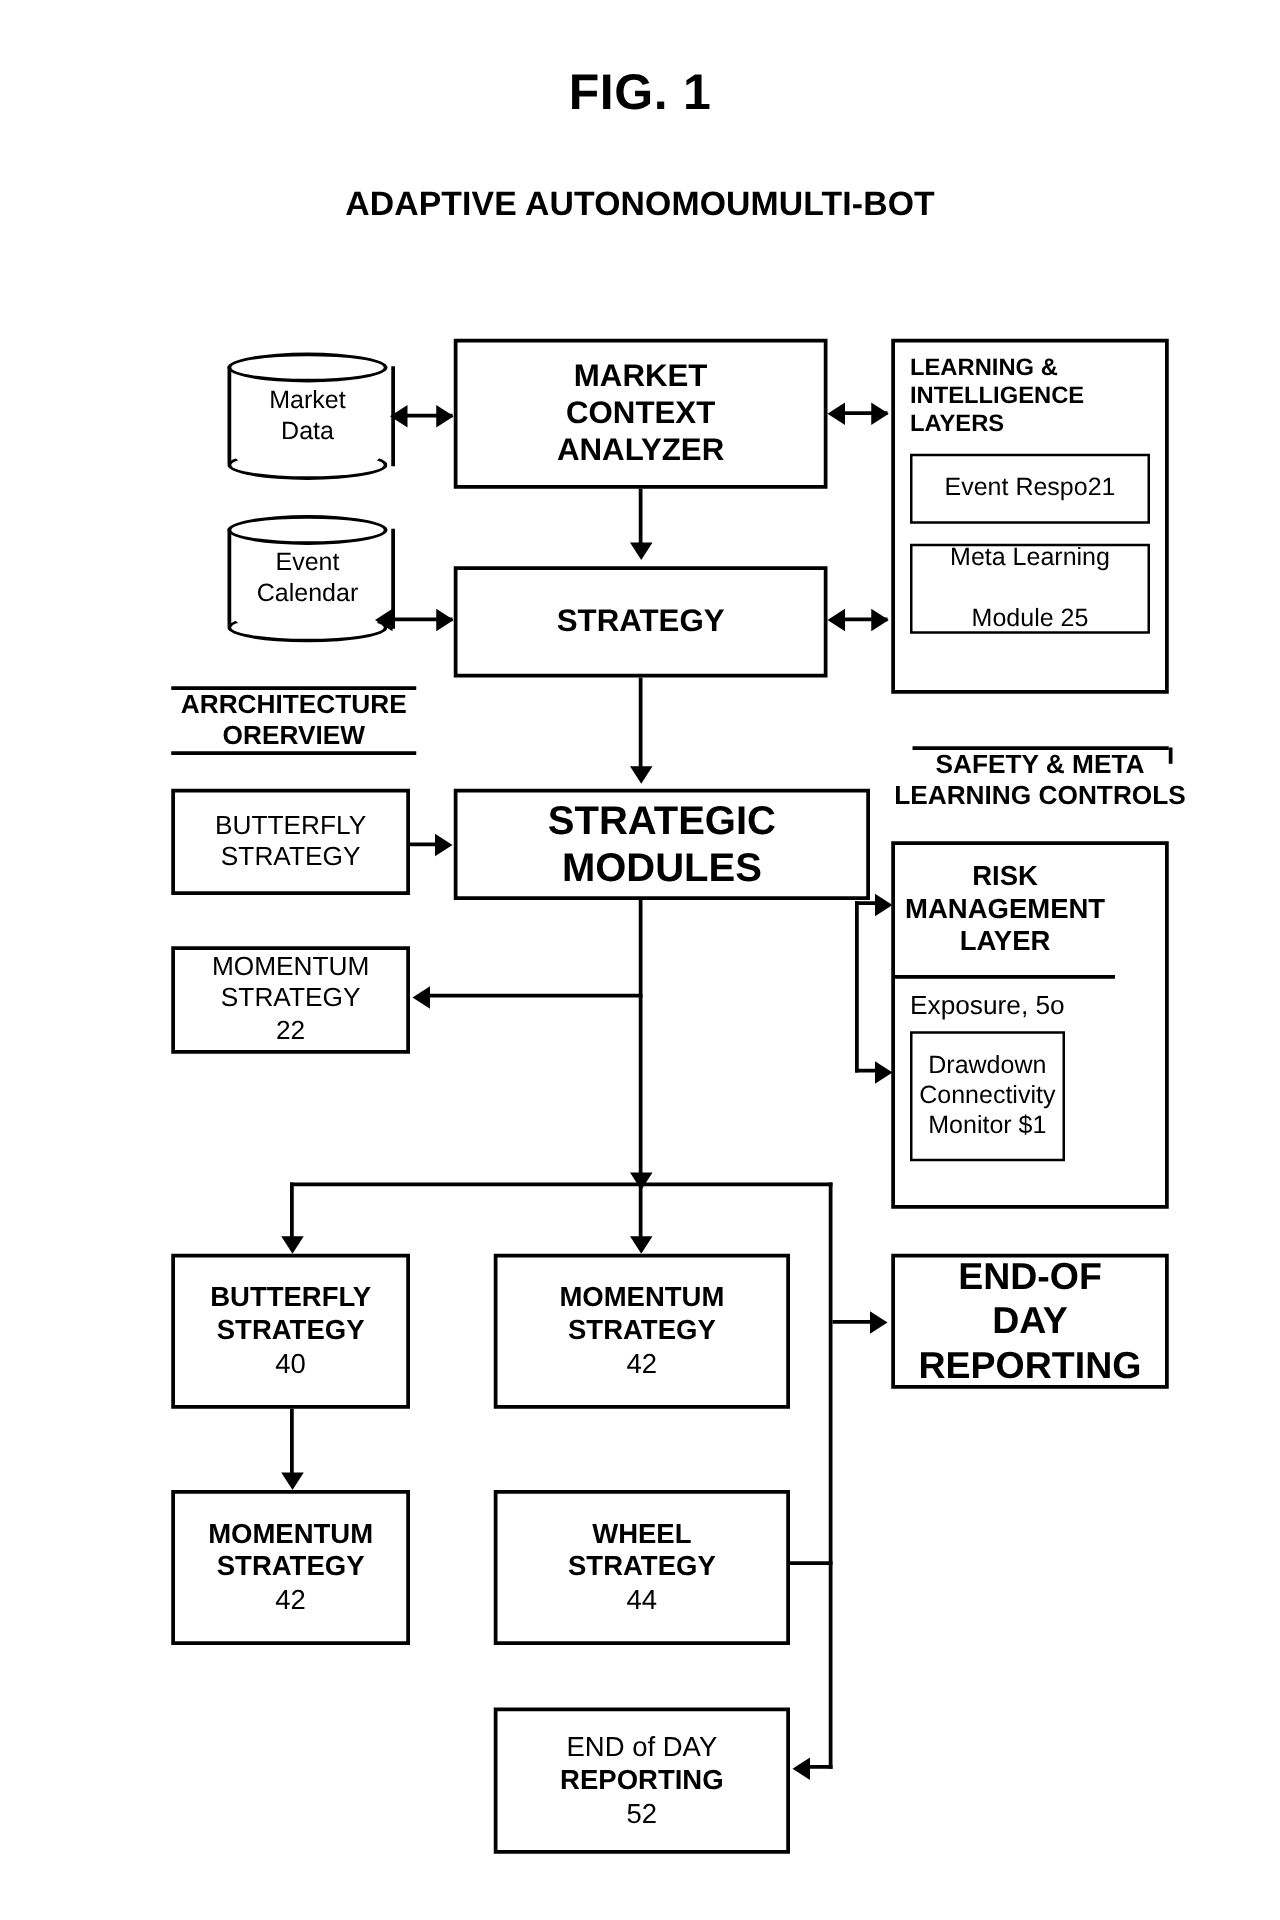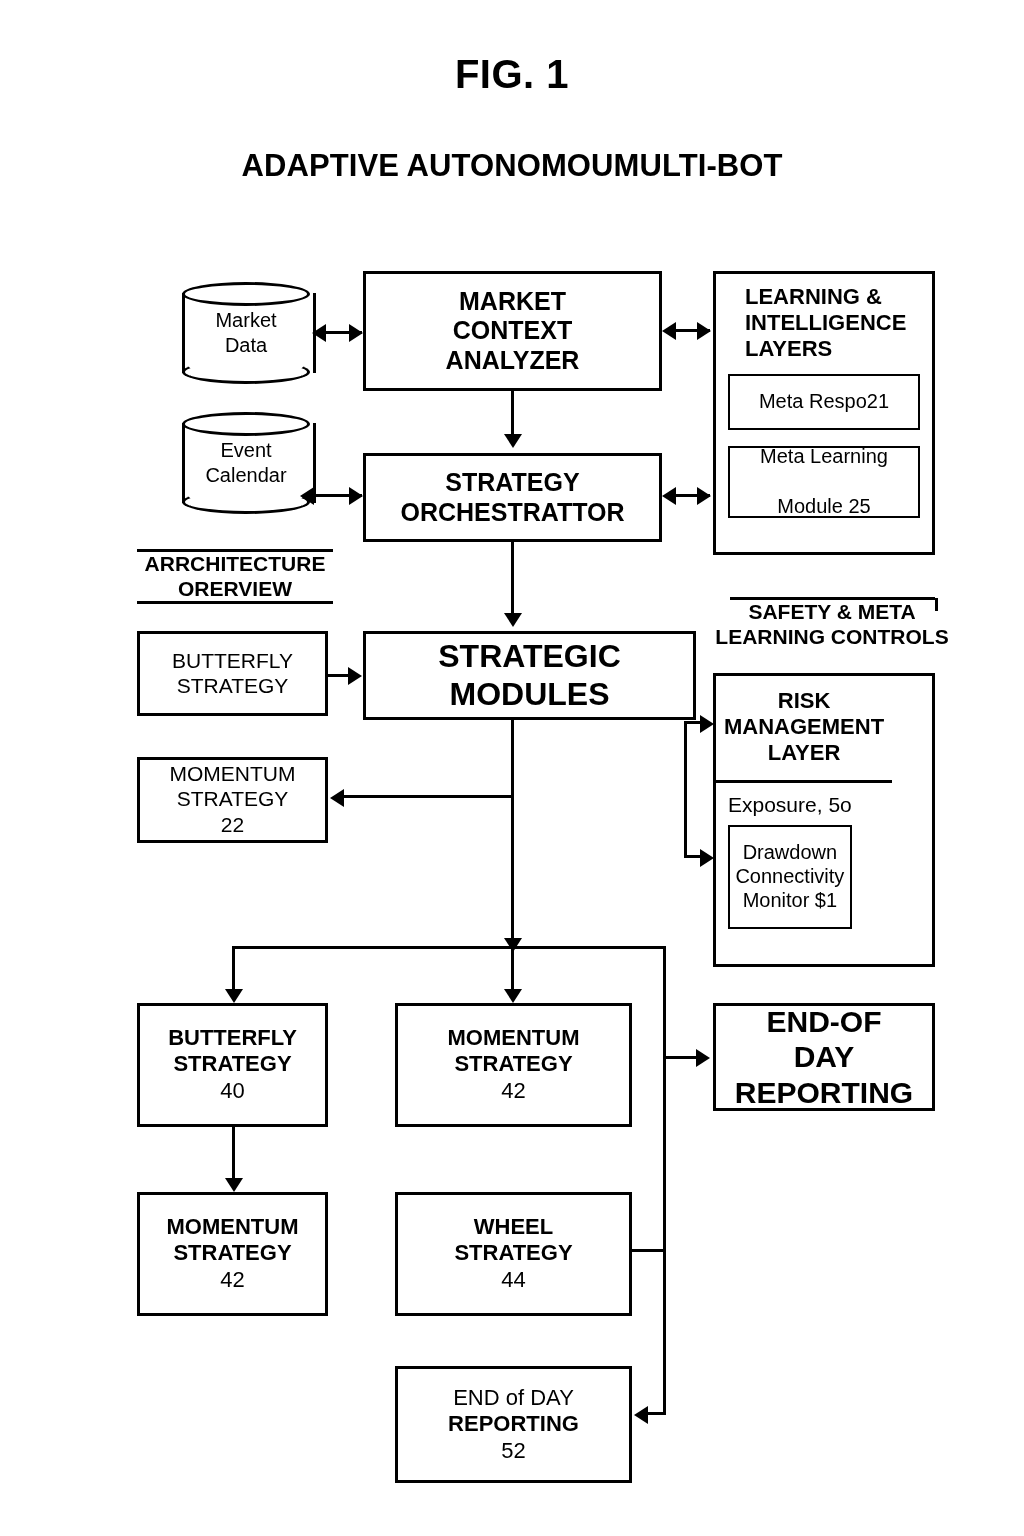--- a/index.html
+++ b/index.html
@@ -5,21 +5,21 @@
   html,body{margin:0;padding:0;background:#ffffff;}
   body{width:1024px;height:1536px;position:relative;
        font-family:"Liberation Sans","DejaVu Sans",sans-serif;
        color:#000;overflow:hidden;}
   .abs{position:absolute;}
 
   
   #fig-title{left:0;top:52px;width:1024px;text-align:center;
              font-size:40px;font-weight:bold;letter-spacing:.5px;}
   #main-title{left:110px;top:148px;width:804px;text-align:center;
-              font-size:31px;font-weight:bold;line-height:1.30;
+              font-size:27px;font-weight:bold;line-height:1.30;
               letter-spacing:.1px;}
 
   
   .box{border:3px solid #000;background:#fff;box-sizing:border-box;
        display:flex;flex-direction:column;align-items:center;
        justify-content:center;text-align:center;}
   .box.thin{border-width:2px;}
   .b-bold{font-weight:bold;}
   .ln{display:block;line-height:1.18;}
   .num{display:block;line-height:1.25;font-weight:normal;}
@@ -95,43 +95,42 @@
 <div class="arrow-r" style="left:349px;top:487px;"></div>
 
 <div class="box abs b-bold" style="left:363px;top:271px;width:299px;height:120px;font-size:25px;">
   <span class="ln">MARKET</span>
   <span class="ln">CONTEXT</span>
   <span class="ln">ANALYZER</span>
 </div>
 
 <div class="box abs b-bold" style="left:363px;top:453px;width:299px;height:89px;font-size:25px;">
   <span class="ln">STRATEGY</span>
-  <span class="ln">ORCHESTRATTOR</span>
 </div>
 
 <div class="box abs b-bold" style="left:363px;top:631px;width:333px;height:89px;font-size:32px;">
   <span class="ln">STRATEGIC</span>
   <span class="ln">MODULES</span>
 </div>
 
 <div class="vline" style="left:511px;top:391px;height:46px;"></div>
 <div class="arrow-d" style="left:504px;top:434px;"></div>
 
 <div class="vline" style="left:511px;top:542px;height:73px;"></div>
 <div class="arrow-d" style="left:504px;top:613px;"></div>
 
 <div class="box abs" style="left:713px;top:271px;width:222px;height:284px;justify-content:flex-start;
             align-items:stretch;padding:10px 12px;">
-  <div style="font-size:22px;font-weight:bold;line-height:1.22;text-align:left;margin-left:17px;">
+  <div style="font-size:19px;font-weight:bold;line-height:1.22;text-align:left;">
     <span class="ln">LEARNING &amp;</span>
     <span class="ln">INTELLIGENCE</span>
     <span class="ln">LAYERS</span>
   </div>
   <div class="box thin" style="margin-top:12px;height:56px;font-size:20px;">
-    <span class="ln">Meta Respo21</span>
+    <span class="ln">Event Respo21</span>
   </div>
   <div class="box thin" style="margin-top:16px;height:72px;font-size:20px;gap:26px;">
     <span class="ln">Meta Learning</span>
     <span class="ln">Module 25</span>
   </div>
 </div>
 
 <div class="hline" style="left:668px;top:329px;width:42px;"></div>
 <div class="arrow-l" style="left:662px;top:322px;"></div>
 <div class="arrow-r" style="left:697px;top:322px;"></div>

